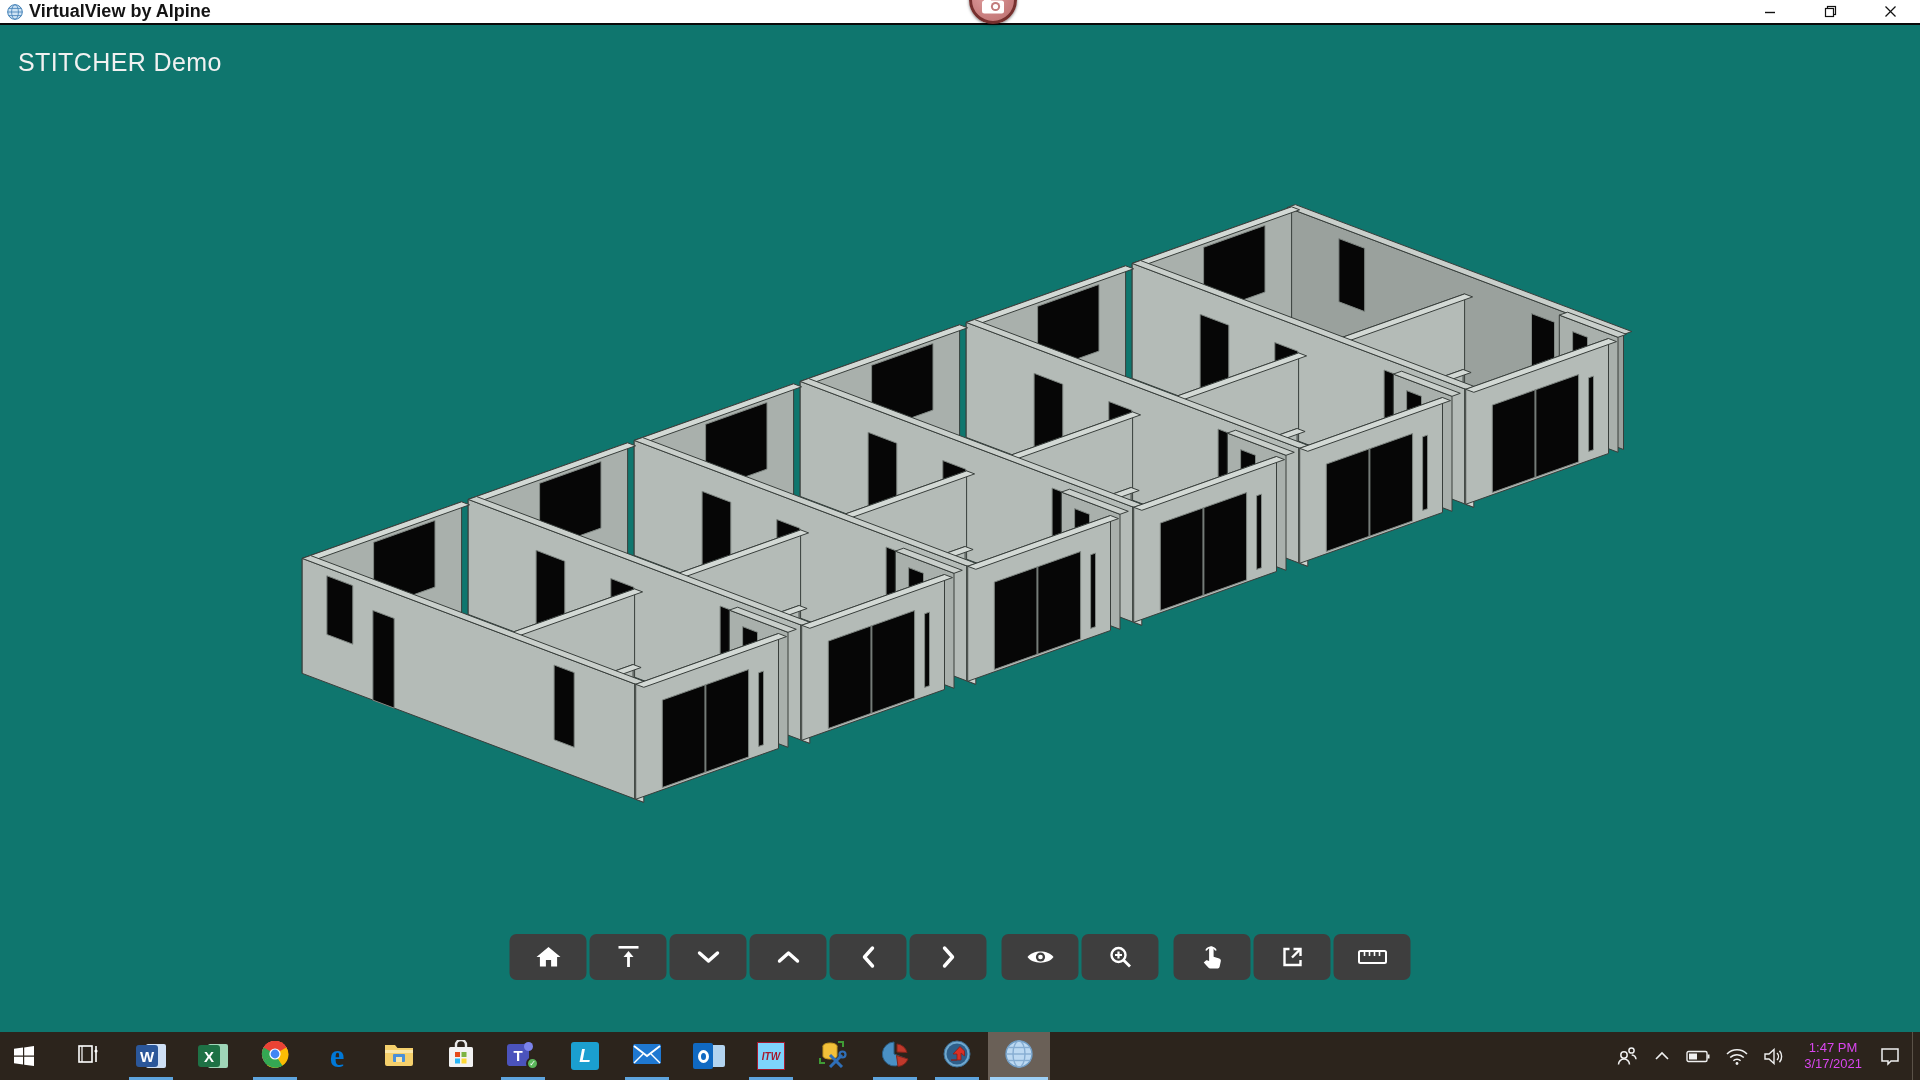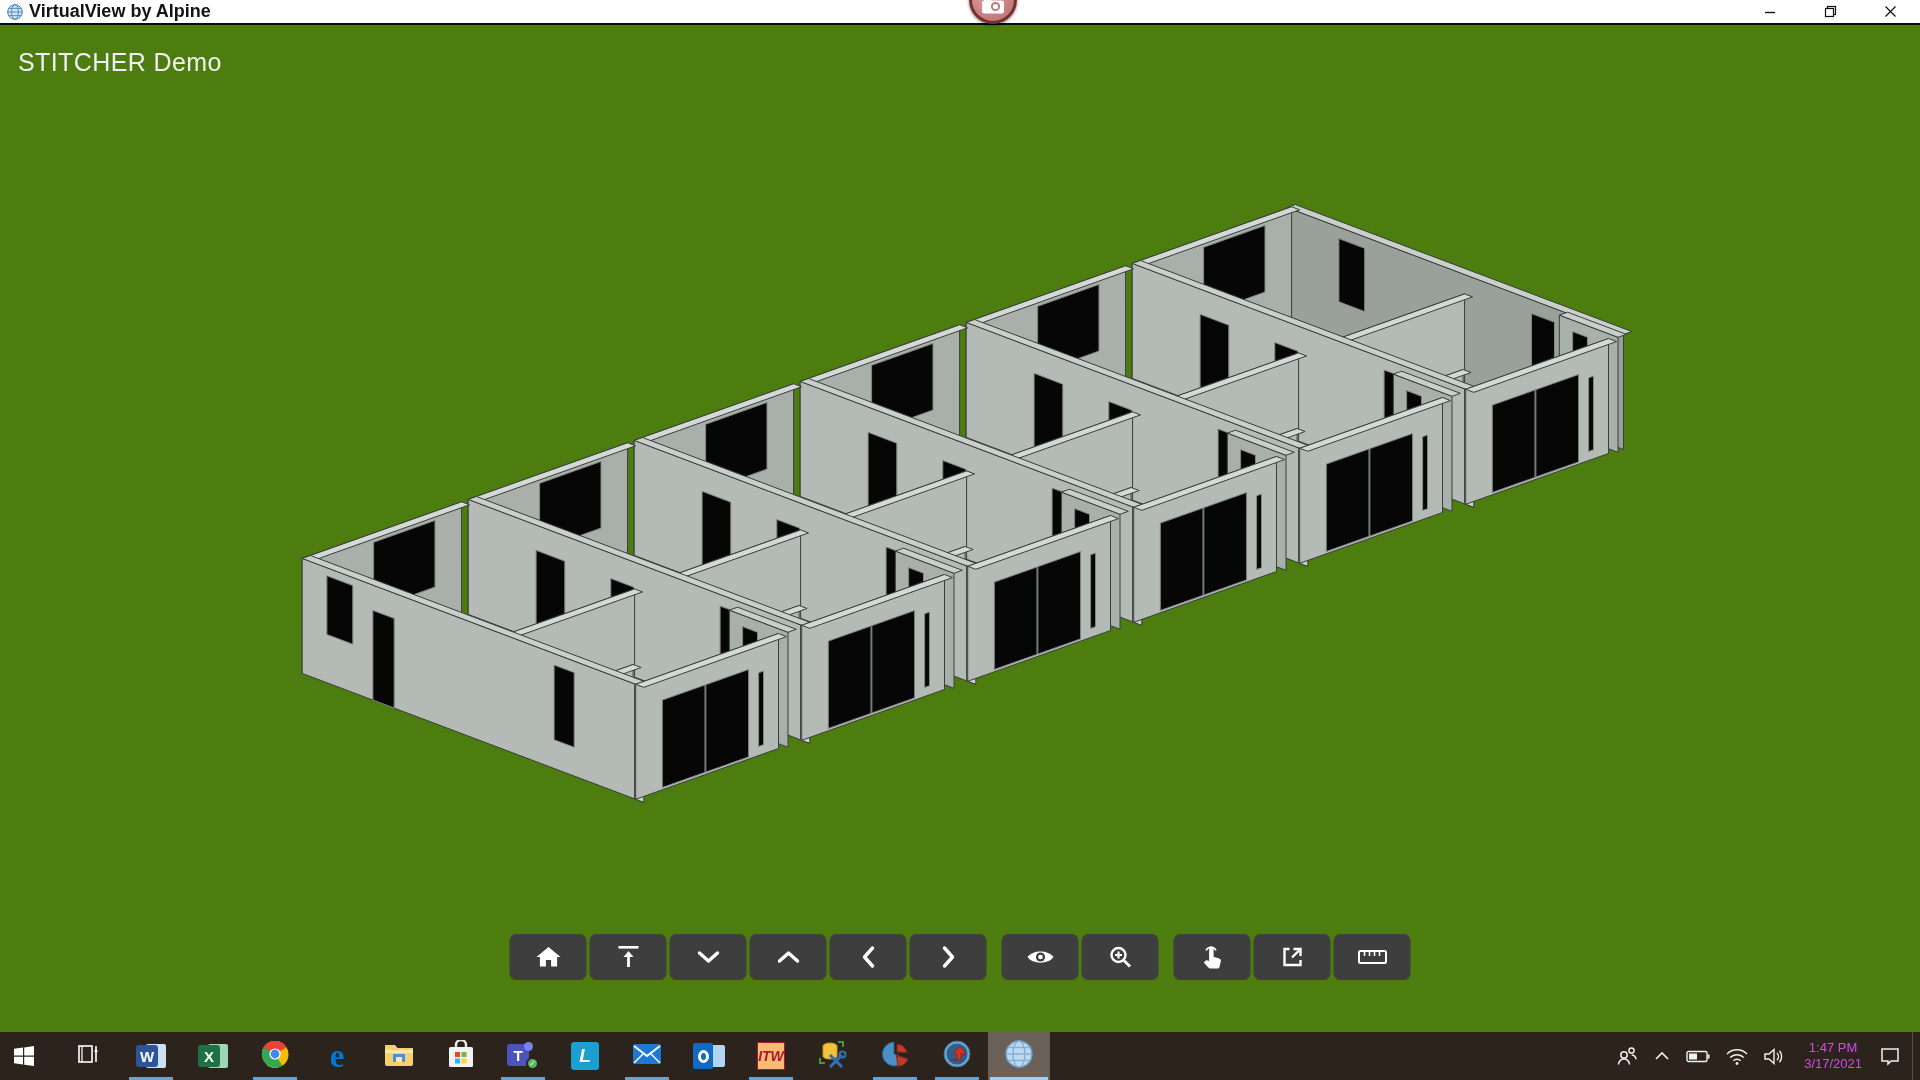--- a/index.html
+++ b/index.html
@@ -17,21 +17,21 @@
   .win-btn svg { display:block; }
 
   
   .camera-badge { position:absolute; left:969px; top:-24px; width:48px; height:48px; border-radius:50%;
                   background:radial-gradient(circle at 40% 35%, #e2a3a3, #c97f7f 60%, #b96f6f);
                   border:3px solid #76302e; z-index:30; display:flex; align-items:flex-end; justify-content:center;
                   box-shadow:0 1px 3px rgba(0,0,0,.5); }
   .camera-badge svg { margin-bottom:7px; }
 
   
-  .viewport { position:absolute; top:25px; left:0; width:1920px; height:1007px; background:#4d7c0f; overflow:hidden; }
+  .viewport { position:absolute; top:25px; left:0; width:1920px; height:1007px; background:#0f766e; overflow:hidden; }
   .scene-title { position:absolute; left:18px; top:23px; font-size:25px; font-weight:400;
                  color:#f1f1f1; letter-spacing:.4px; z-index:5; }
   #scene { position:absolute; top:0; left:0; }
 
   
   .toolbar { position:absolute; left:50%; transform:translateX(-50%); bottom:52px; display:flex; gap:15px; z-index:6; }
   .tb-group { display:flex; gap:3px; }
   .tb-btn { width:77px; height:46px; background:#3e3e3e; border-radius:7px; border:none;
             display:flex; align-items:center; justify-content:center; cursor:pointer; }
   .tb-btn svg { display:block; }
@@ -449,21 +449,21 @@
             <div style="position:relative;width:32px;height:28px;">
               <div style="position:absolute;right:0;top:3px;width:22px;height:22px;background:#b3d4f0;border-radius:2px;"></div>
               <div style="position:absolute;left:0;top:1px;width:20px;height:26px;background:#1069c2;border-radius:2px;display:flex;align-items:center;justify-content:center;">
                 <div style="width:11px;height:13px;border:3px solid #fff;border-radius:50%;"></div>
               </div>
             </div>
           </span>
         </div>
         <div class="task-cell">
           <span>
-            <div style="width:28px;height:28px;background:#fdba74;border:1.5px solid #a6192e;display:flex;align-items:center;justify-content:center;font-size:14px;font-weight:700;font-style:italic;color:#a6192e;">ITW</div>
+            <div style="width:28px;height:28px;background:#7dd3fc;border:1.5px solid #a6192e;display:flex;align-items:center;justify-content:center;font-size:10px;font-weight:700;font-style:italic;color:#a6192e;">ITW</div>
           </span>
           <div class="underline"></div>
         </div>
         <div class="task-cell">
           <span><svg width="30" height="28" viewBox="0 0 30 28">
               <polyline points="20,2 25,2 25,7" fill="none" stroke="#3f9c35" stroke-width="2"></polyline>
               <polyline points="2,18 2,23 7,23" fill="none" stroke="#3f9c35" stroke-width="2"></polyline>
               <ellipse cx="12" cy="6" rx="7" ry="3" fill="#f3c13a" stroke="#c79a1f"></ellipse>
               <path d="M5 6 v10 c0 1.7 3.1 3 7 3 s7-1.3 7-3 V6" fill="#f3c13a" stroke="#c79a1f"></path>
               <line x1="12" y1="15" x2="24" y2="27" stroke="#2f6fb8" stroke-width="3"></line>

